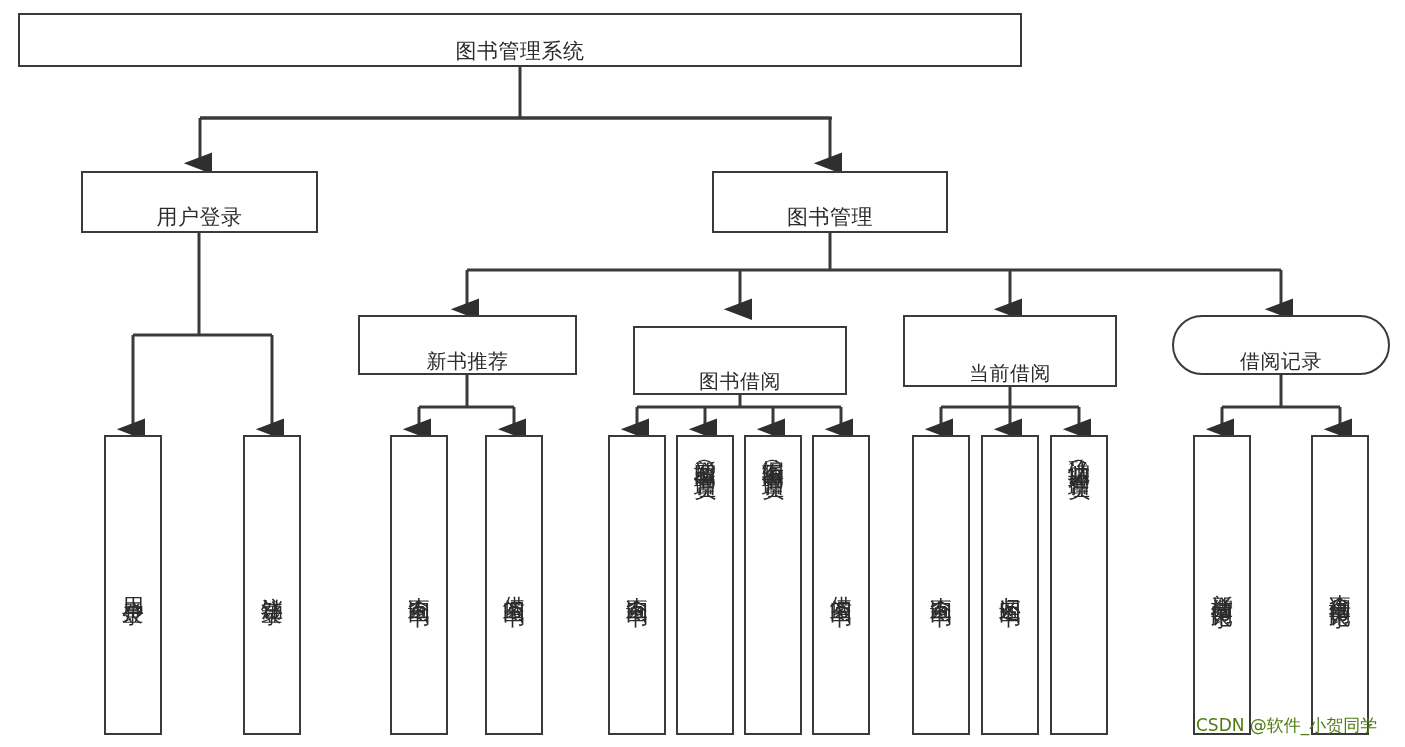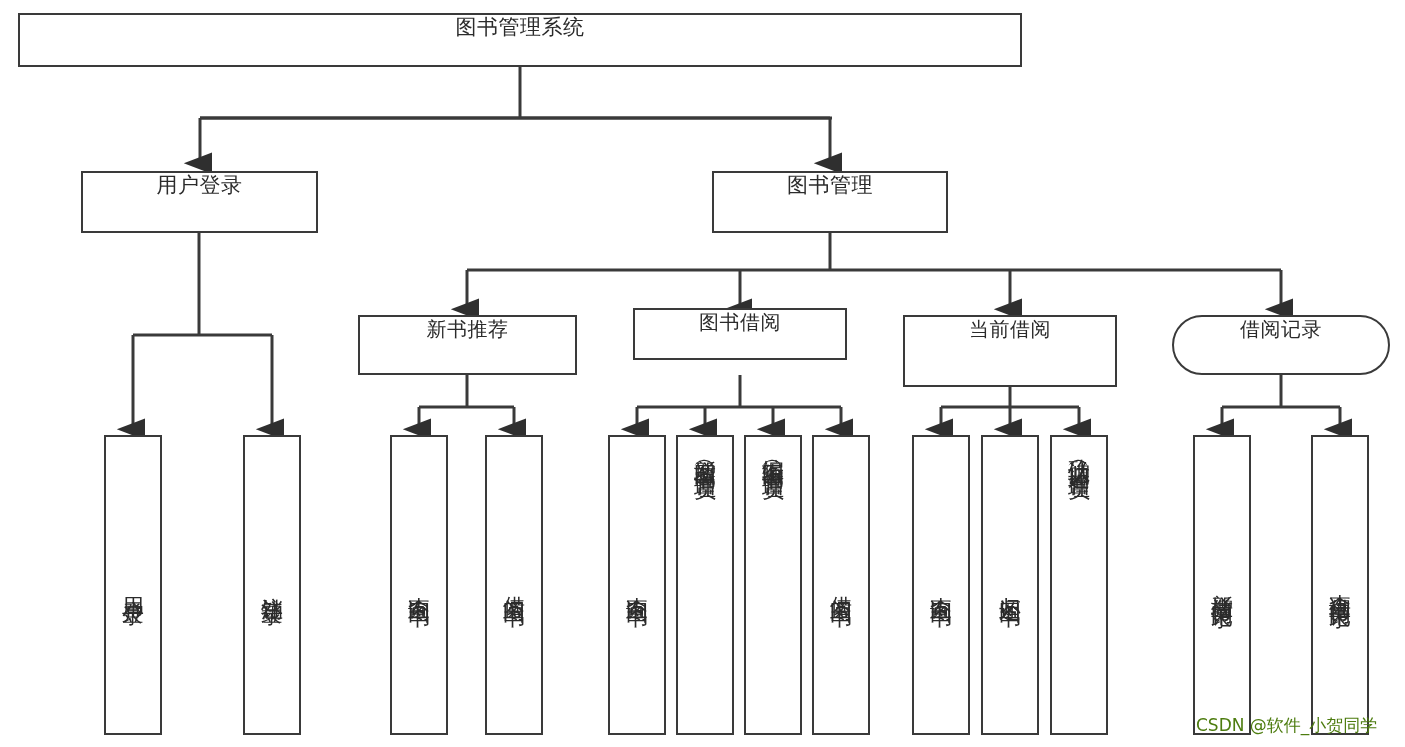--- a/index.html
+++ b/index.html
@@ -25,21 +25,21 @@
     width: 1405px;
     height: 747px;
     pointer-events: none;
   }
   .node {
     position: absolute;
     box-sizing: border-box;
     background: #ffffff;
     border: 2px solid #3a3a3a;
     display: flex;
-    align-items: flex-start;
+    align-items: flex-end;
     justify-content: center;
     color: #2b2b2b;
     z-index: 2;
   }
   .node-label {
     display: block;
     line-height: 1.22;
     white-space: pre;
     letter-spacing: 0.5px;
   }
@@ -145,21 +145,21 @@
   <div class="node horiz" style="left:81px; top:171px; width:237px; height:62px;">
     <span class="node-label">用户登录</span>
   </div>
   <div class="node horiz" style="left:712px; top:171px; width:236px; height:62px;">
     <span class="node-label">图书管理</span>
   </div>
 
   <div class="node horiz lvl2" style="left:358px; top:315px; width:219px; height:60px;">
     <span class="node-label">新书推荐</span>
   </div>
-  <div class="node horiz lvl2" style="left:633px; top:308px; width:214px; height:52px;">
+  <div class="node horiz lvl2" style="left:633px; top:326px; width:214px; height:69px;">
     <span class="node-label">图书借阅</span>
   </div>
   <div class="node horiz lvl2" style="left:903px; top:315px; width:214px; height:72px;">
     <span class="node-label">当前借阅</span>
   </div>
   <div class="node horiz lvl2" style="left:1172px; top:315px; width:218px; height:60px;border-radius:30px;">
     <span class="node-label">借阅记录</span>
   </div>
 
   <div class="node vert" style="left:104px; top:435px; width:58px; height:300px;">

